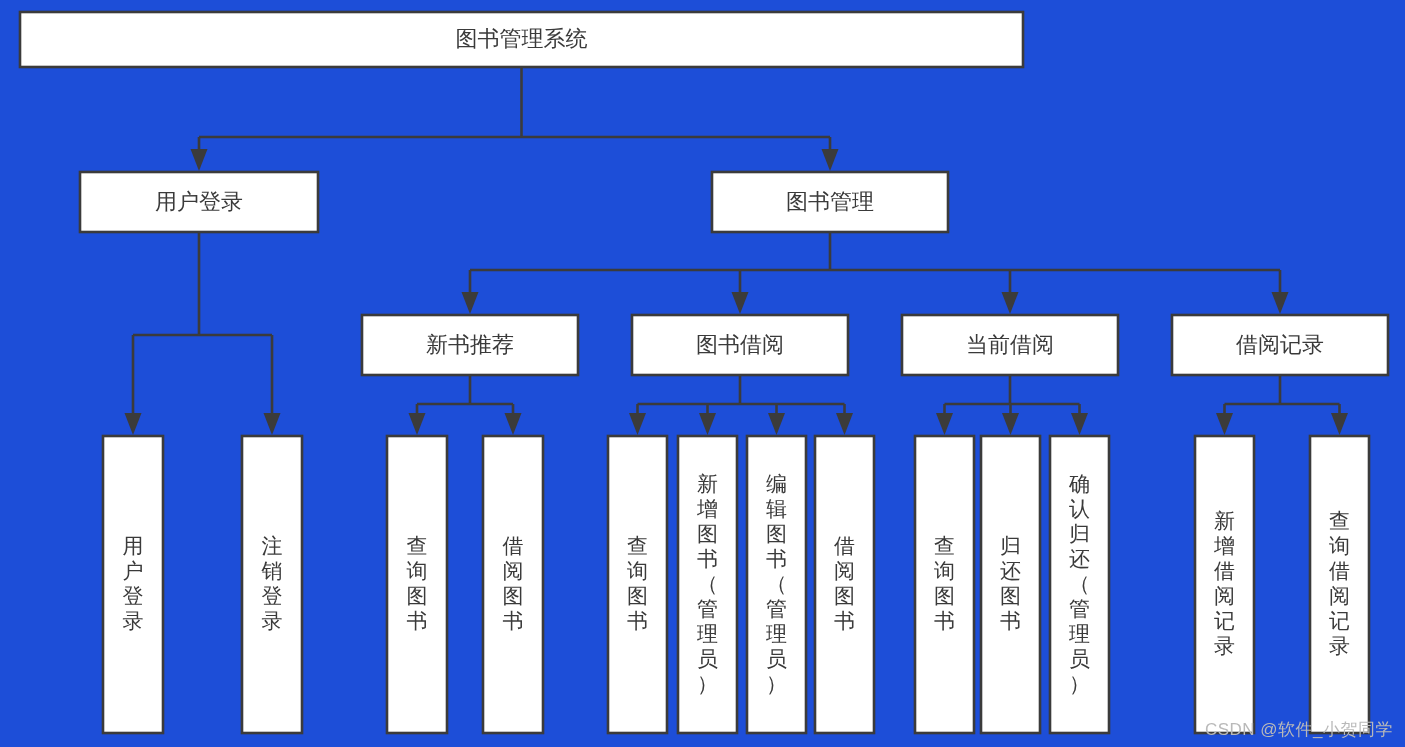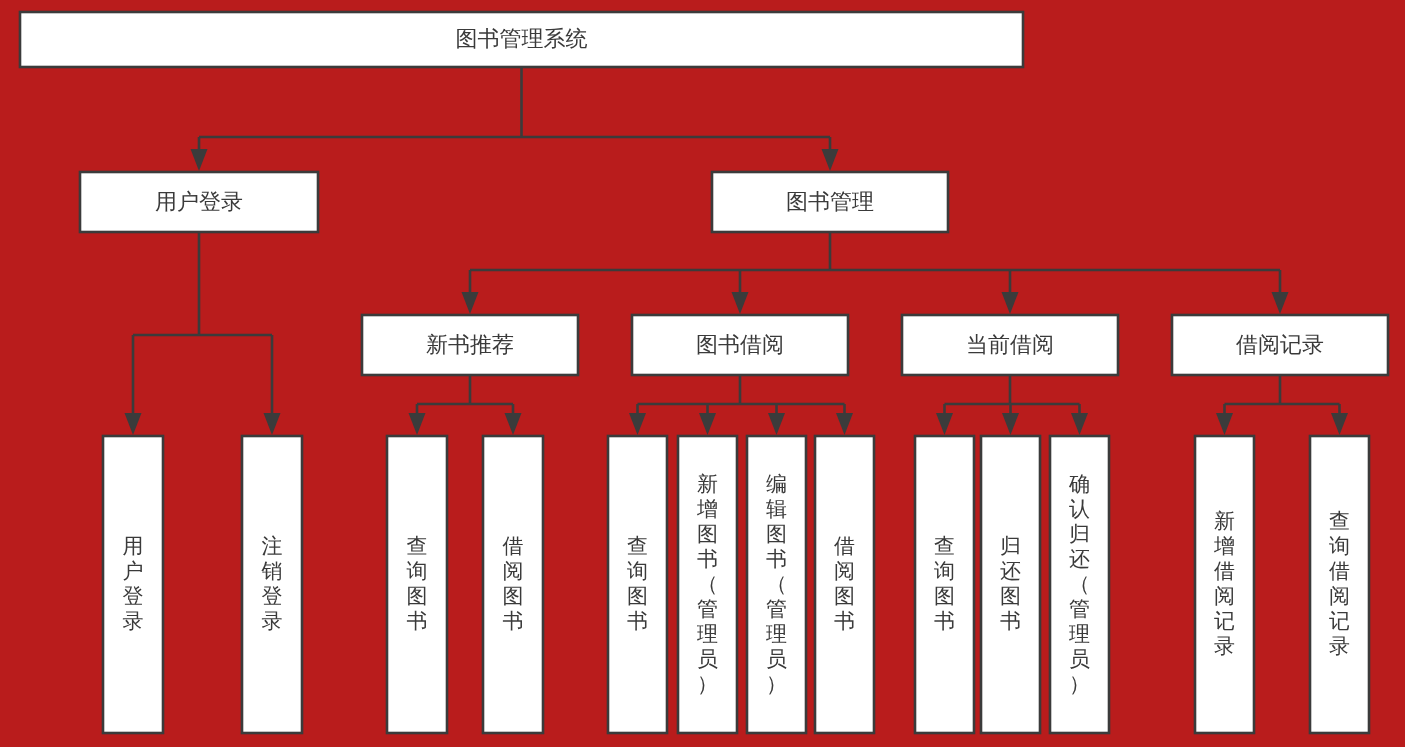--- a/index.html
+++ b/index.html
@@ -8,21 +8,21 @@
     padding: 0;
     background: #ffffff;
   }
   body {
     font-family: "Liberation Sans", "DejaVu Sans", sans-serif;
   }
   #stage {
     position: relative;
     width: 1405px;
     height: 747px;
-    background: #b91c1c;
+    background: #1d4ed8;
     overflow: hidden;
   }
   svg#chart {
     position: absolute;
     left: 0;
     top: 0;
     width: 1405px;
     height: 747px;
     display: block;
   }
@@ -199,13 +199,14 @@
         <g>
           <rect x="1195" y="436" width="59" height="297" class="node-box"></rect>
           <text x="1224.5" class="node-label vertical"><tspan x="1224.5" y="522">新</tspan><tspan x="1224.5" y="547">增</tspan><tspan x="1224.5" y="572">借</tspan><tspan x="1224.5" y="597">阅</tspan><tspan x="1224.5" y="622">记</tspan><tspan x="1224.5" y="647">录</tspan></text>
         </g>
         <g>
           <rect x="1310" y="436" width="59" height="297" class="node-box"></rect>
           <text x="1339.5" class="node-label vertical"><tspan x="1339.5" y="522">查</tspan><tspan x="1339.5" y="547">询</tspan><tspan x="1339.5" y="572">借</tspan><tspan x="1339.5" y="597">阅</tspan><tspan x="1339.5" y="622">记</tspan><tspan x="1339.5" y="647">录</tspan></text>
         </g>
       </g>
   </svg>
+  <div class="watermark">CSDN @软件_小贺同学</div>
 </div>
 
 </body></html>

